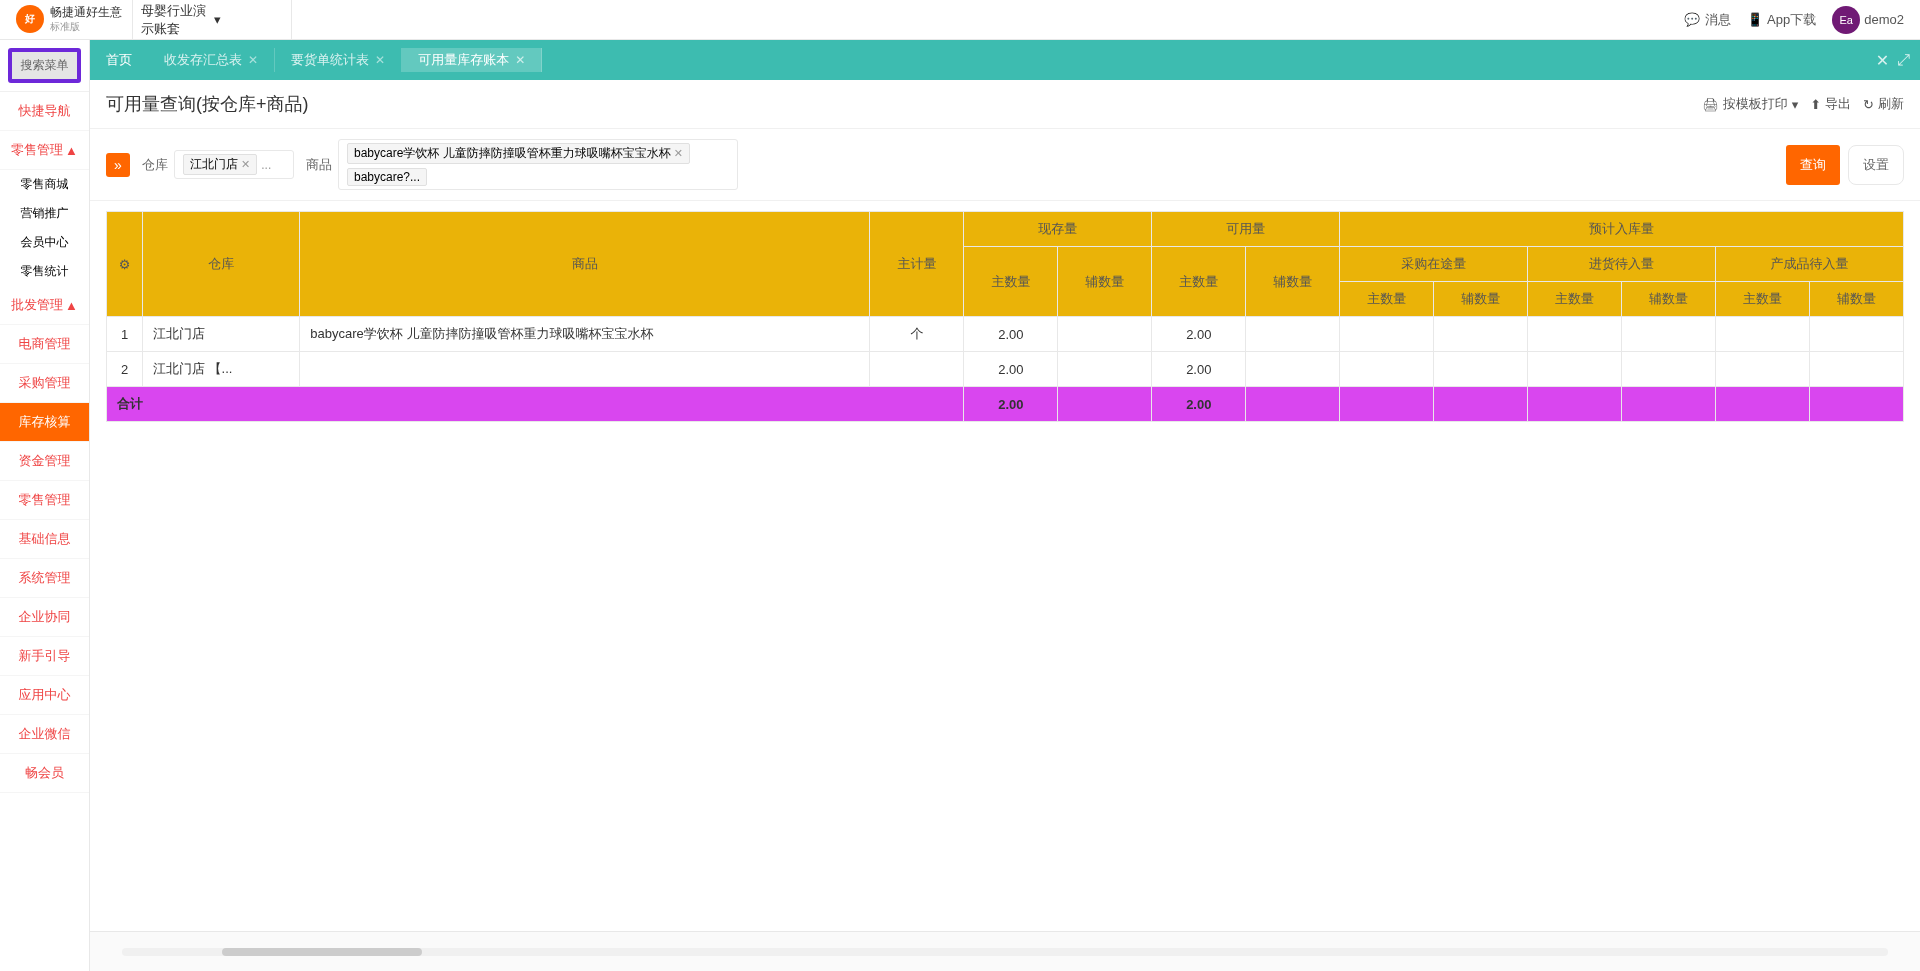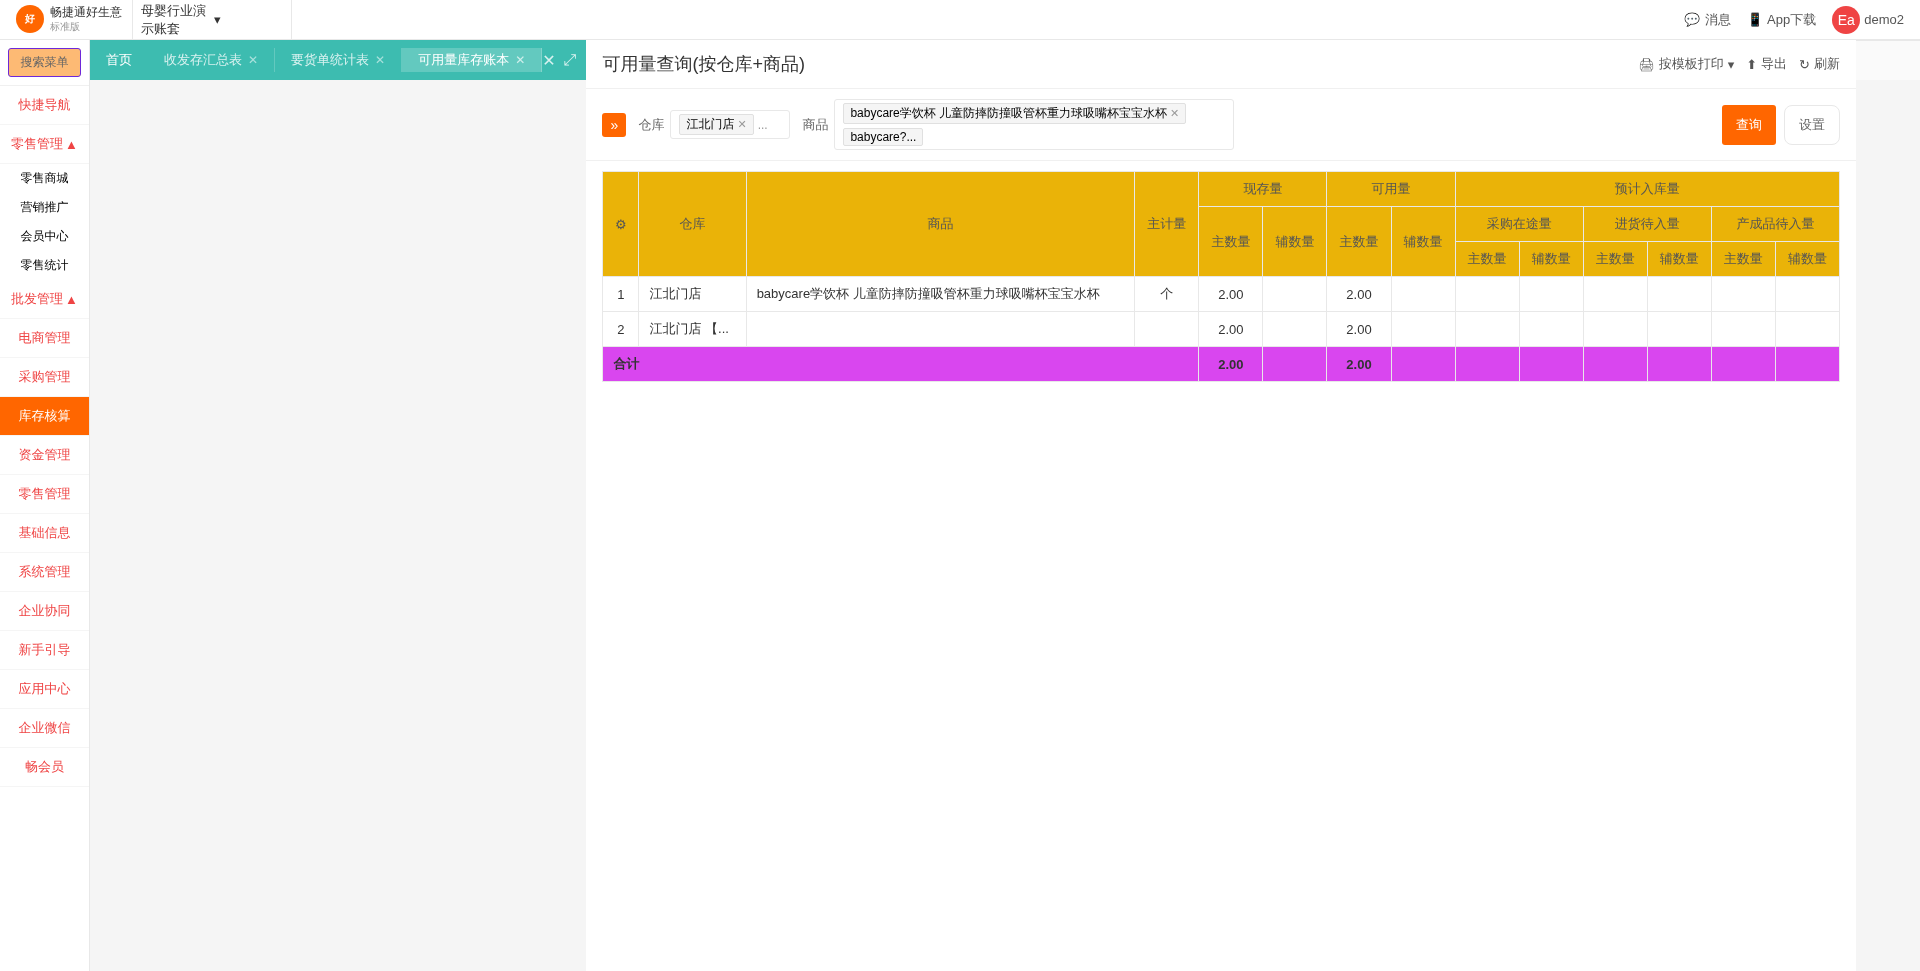--- a/index.html
+++ b/index.html
@@ -9,36 +9,36 @@
     .top-bar { height: 40px; background: #fff; display: flex; align-items: center; justify-content: space-between; padding: 0 16px; border-bottom: 1px solid #e8e8e8; flex-shrink: 0; }
     .top-bar-left { display: flex; align-items: center; gap: 10px; }
     .logo-area { display: flex; align-items: center; gap: 6px; }
     .logo-icon { width: 28px; height: 28px; background: #ff6600; border-radius: 50%; display: flex; align-items: center; justify-content: center; color: white; font-size: 10px; font-weight: bold; }
     .logo-text { font-size: 12px; color: #333; line-height: 1.2; }
     .logo-sub { font-size: 10px; color: #999; }
     .org-selector { display: flex; align-items: center; gap: 4px; font-size: 13px; color: #333; cursor: pointer; padding: 4px 8px; border: 1px solid #e8e8e8; border-radius: 3px; min-width: 160px; }
     .org-selector span { flex: 1; }
     .top-bar-right { display: flex; align-items: center; gap: 16px; }
     .top-right-item { display: flex; align-items: center; gap: 4px; color: #555; font-size: 13px; cursor: pointer; }
-    .avatar { width: 28px; height: 28px; border-radius: 50%; background: #ef4444; color: white; display: flex; align-items: center; justify-content: center; font-size: 14px; }
+    .avatar { width: 28px; height: 28px; border-radius: 50%; background: #701a75; color: white; display: flex; align-items: center; justify-content: center; font-size: 11px; }
 
     
     .main-layout { display: flex; flex: 1; overflow: hidden; }
 
     
     .sidebar { width: 90px; background: #fff; border-right: 1px solid #e8e8e8; display: flex; flex-direction: column; flex-shrink: 0; overflow-y: auto; }
     .sidebar-search { padding: 8px; border-bottom: 1px solid #f0f0f0; }
-    .sidebar-search-btn { width: 100%; padding: 5px; background: #fdba74; border: 1px solid #6d28d9; border-radius: 3px; font-size: 12px; color: #666; cursor: pointer; text-align: center; }
+    .sidebar-search-btn { width: 100%; padding: 5px; background: #e5e5e5; border: 4px solid #6d28d9; border-radius: 3px; font-size: 12px; color: #666; cursor: pointer; text-align: center; }
     .sidebar-item { padding: 10px 8px; text-align: center; font-size: 13px; color: #ef4444; cursor: pointer; border-bottom: 1px solid #f5f5f5; }
     .sidebar-item.active { background: #ff6600; color: white; }
     .sidebar-item.has-arrow { display: flex; align-items: center; justify-content: center; gap: 2px; }
     .sidebar-sub { padding: 6px 8px; font-size: 12px; color: #000000; cursor: pointer; text-align: center; }
 
     
-    .content-area { flex: 1; display: flex; flex-direction: row; overflow: hidden; }
+    .content-area { flex: 1; display: flex; flex-direction: column; overflow: hidden; }
 
     
     .tab-bar { background: #3dbcb0; display: flex; align-items: center; padding: 0; height: 40px; flex-shrink: 0; }
     .tab-item { padding: 0 16px; height: 24px; display: flex; align-items: center; gap: 6px; cursor: pointer; font-size: 13px; color: rgba(255,255,255,0.8); border-right: 1px solid rgba(255,255,255,0.2); }
     .tab-item.active { background: rgba(255,255,255,0.2); color: white; }
     .tab-item .tab-close { font-size: 12px; cursor: pointer; opacity: 0.7; }
     .tab-home { padding: 0 16px; height: 40px; display: flex; align-items: center; color: white; cursor: pointer; font-size: 13px; }
     .tab-bar-right { margin-left: auto; display: flex; align-items: center; gap: 8px; padding-right: 10px; }
     .tab-bar-btn { color: rgba(255,255,255,0.8); cursor: pointer; font-size: 16px; }
 

